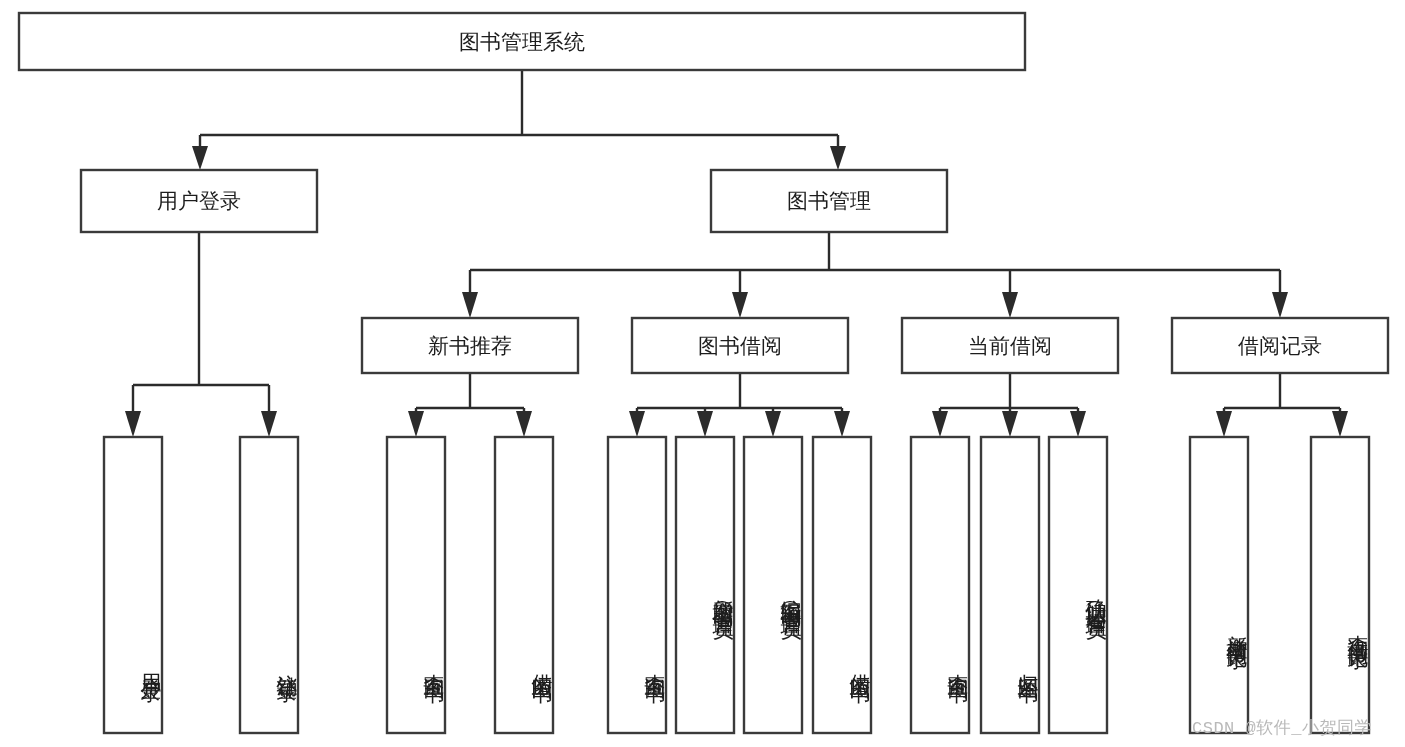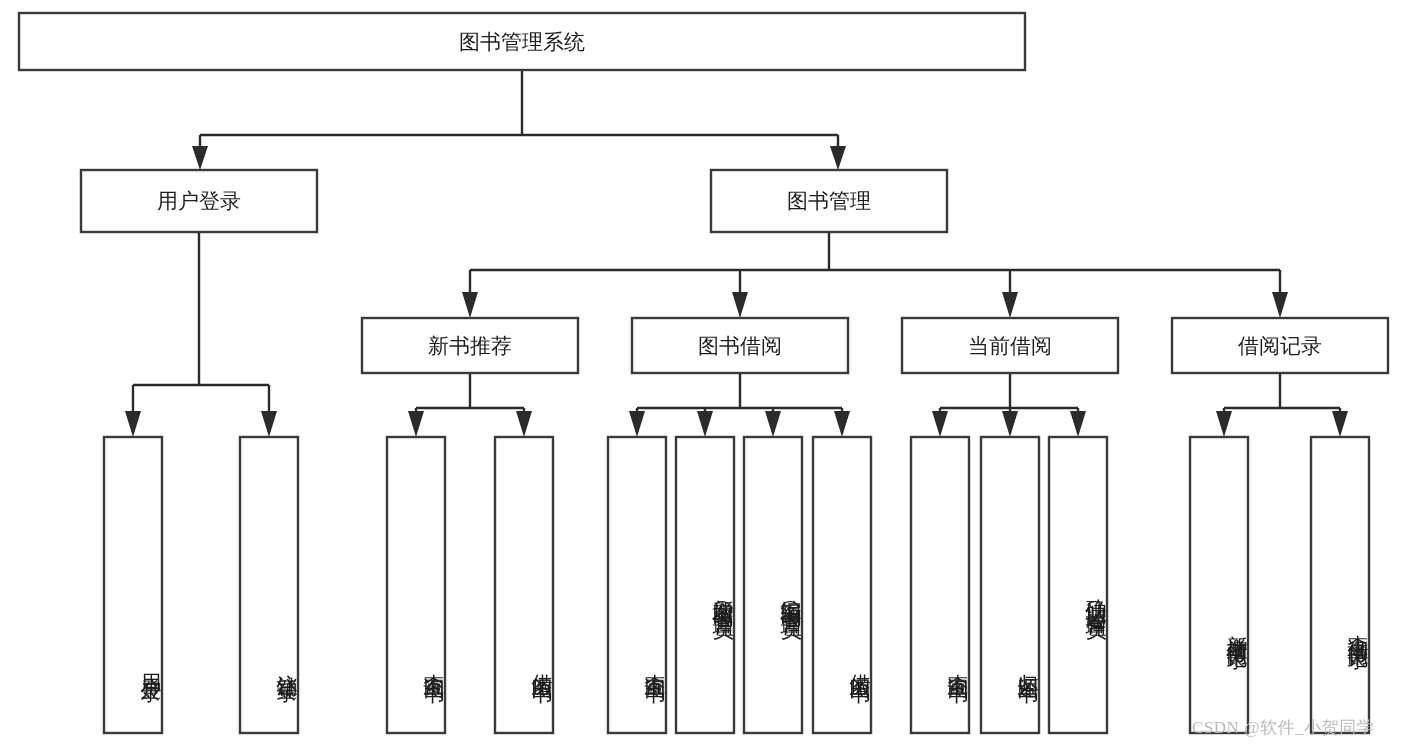--- a/index.html
+++ b/index.html
@@ -59,21 +59,21 @@
     letter-spacing: 3px;
     line-height: 1;
     white-space: nowrap;
     display: flex;
     align-items: flex-start;
     justify-content: center;
     pointer-events: none;
   }
   .watermark {
     position: absolute;
-    font-family: Liberation Serif, serif;
+    font-family: Liberation Mono, monospace;
     font-size: 17px;
     color: #b9b9b9;
     white-space: nowrap;
     letter-spacing: 0.5px;
     text-align: center;
   }
 </style>
 </head>
 <body>
 

